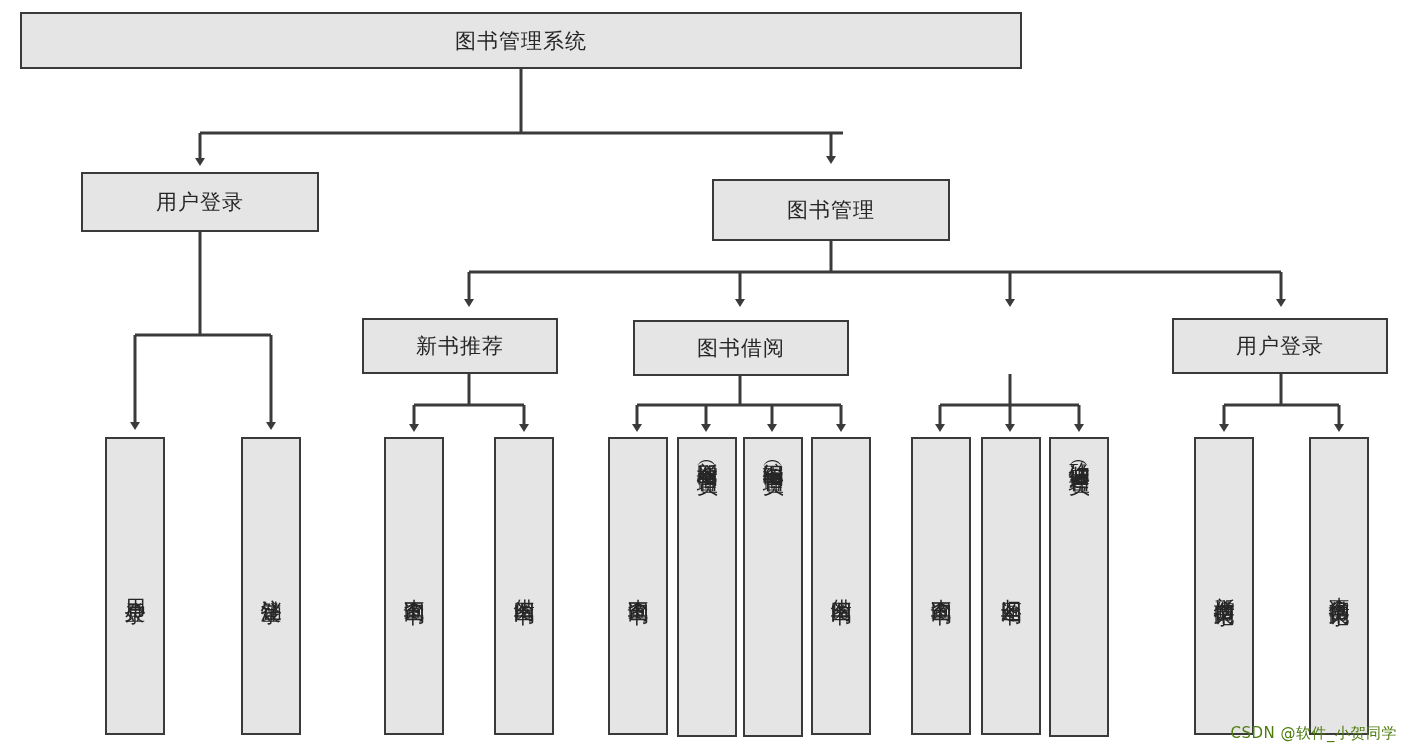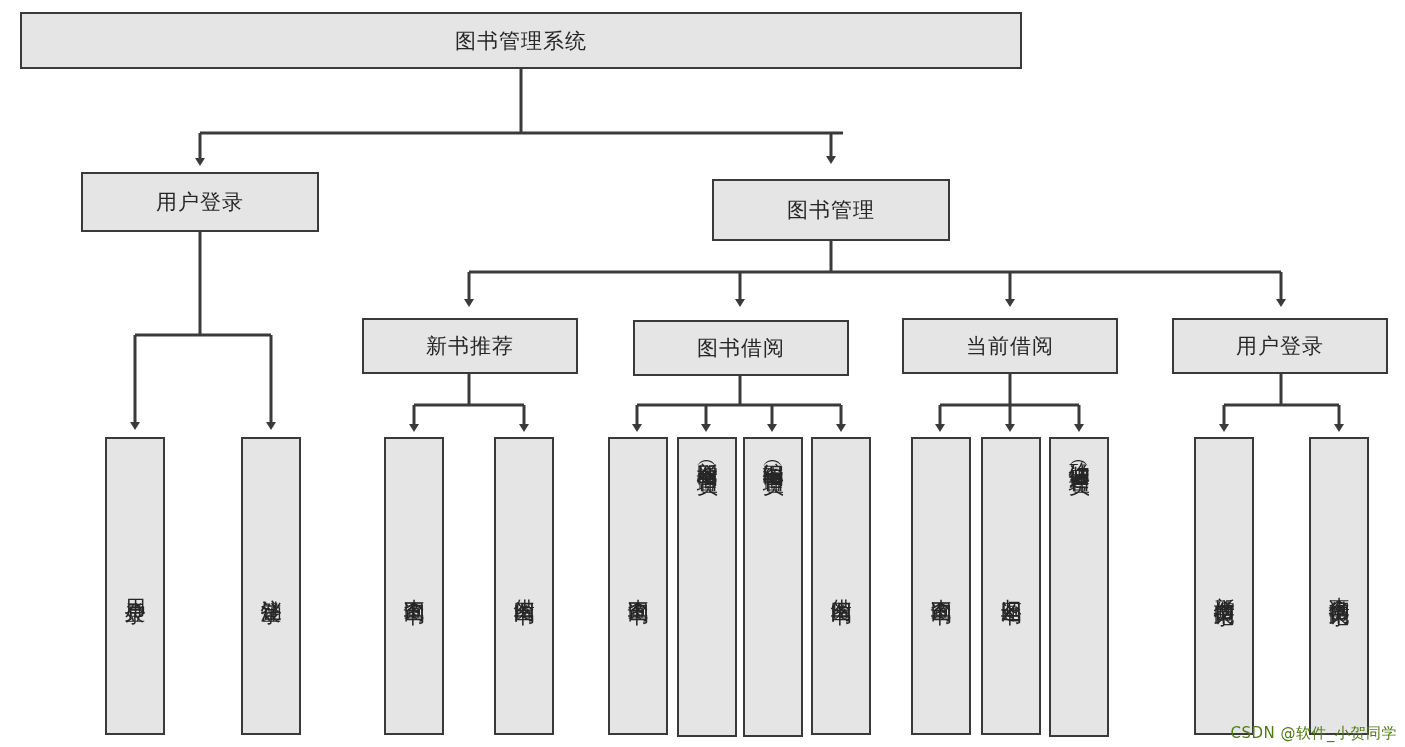--- a/index.html
+++ b/index.html
@@ -109,28 +109,25 @@
     <span class="label">图书管理系统</span>
   </div>
 
   <div class="node node-h" style="left:81px;top:172px;width:238px;height:60px;">
     <span class="label">用户登录</span>
   </div>
   <div class="node node-h" style="left:712px;top:164px;width:238px;height:62px;margin-top:15px;">
     <span class="label">图书管理</span>
   </div>
 
-  <div class="node node-h" style="left:362px;top:318px;width:216px;height:56px;">
+  <div class="node node-h" style="left:362px;top:318px;width:196px;height:56px;">
     <span class="label">新书推荐</span>
   </div>
   <div class="node node-h" style="left:633px;top:320px;width:216px;height:56px;">
     <span class="label">图书借阅</span>
-  </div>
-  <div class="node node-h" style="left:902px;top:318px;width:216px;height:56px;">
-    <span class="label">当前借阅</span>
   </div>
   <div class="node node-h" style="left:1172px;top:318px;width:216px;height:56px;">
     <span class="label">用户登录</span>
   </div>
 
   <div class="node node-v align-mid" style="left:105px;top:437px;width:60px;height:298px;">
     <span class="label">用户登录</span>
   </div>
   <div class="node node-v align-mid" style="left:241px;top:437px;width:60px;height:298px;">
     <span class="label">注销登录</span>

